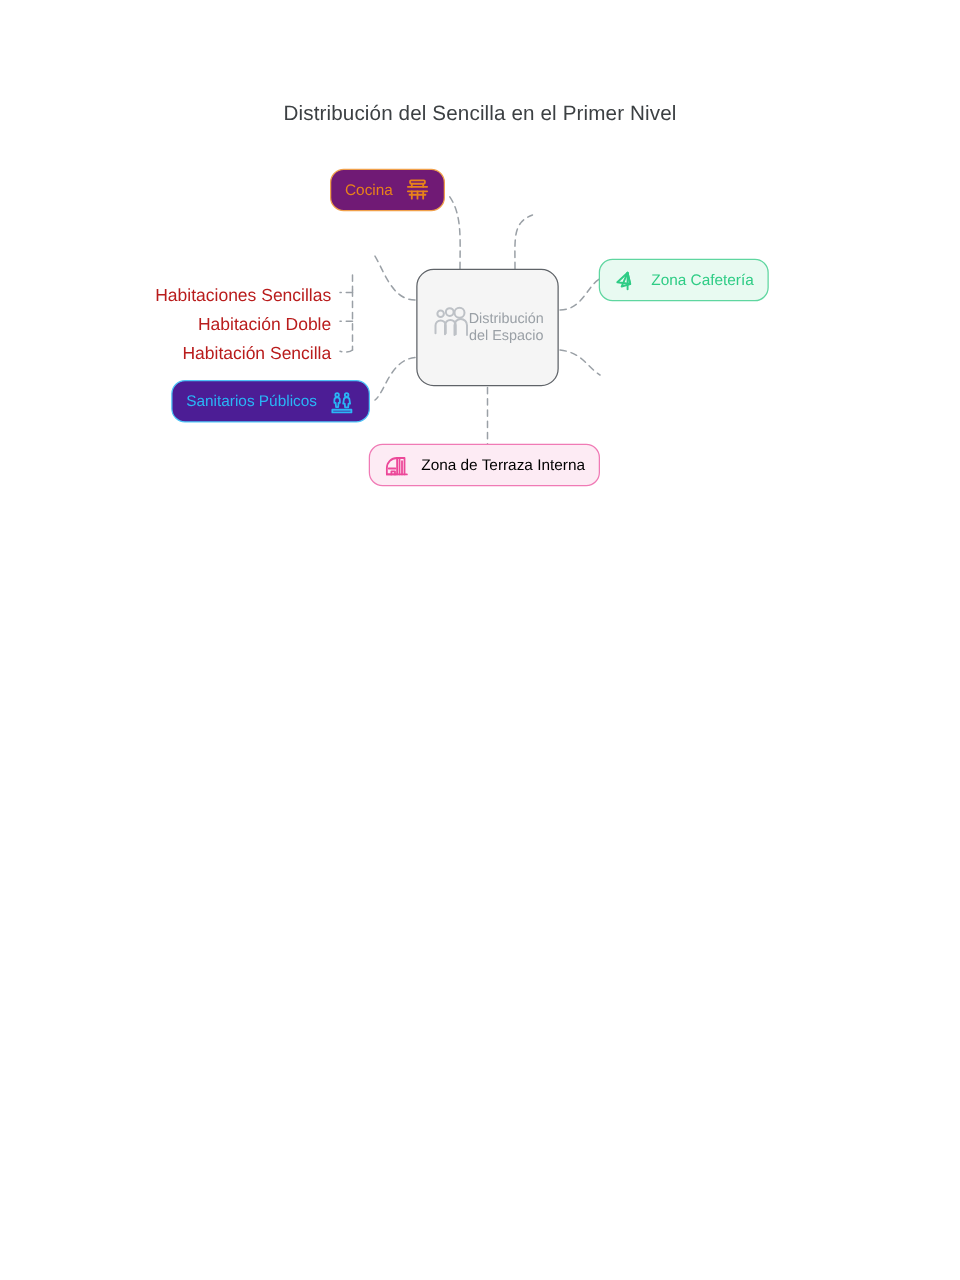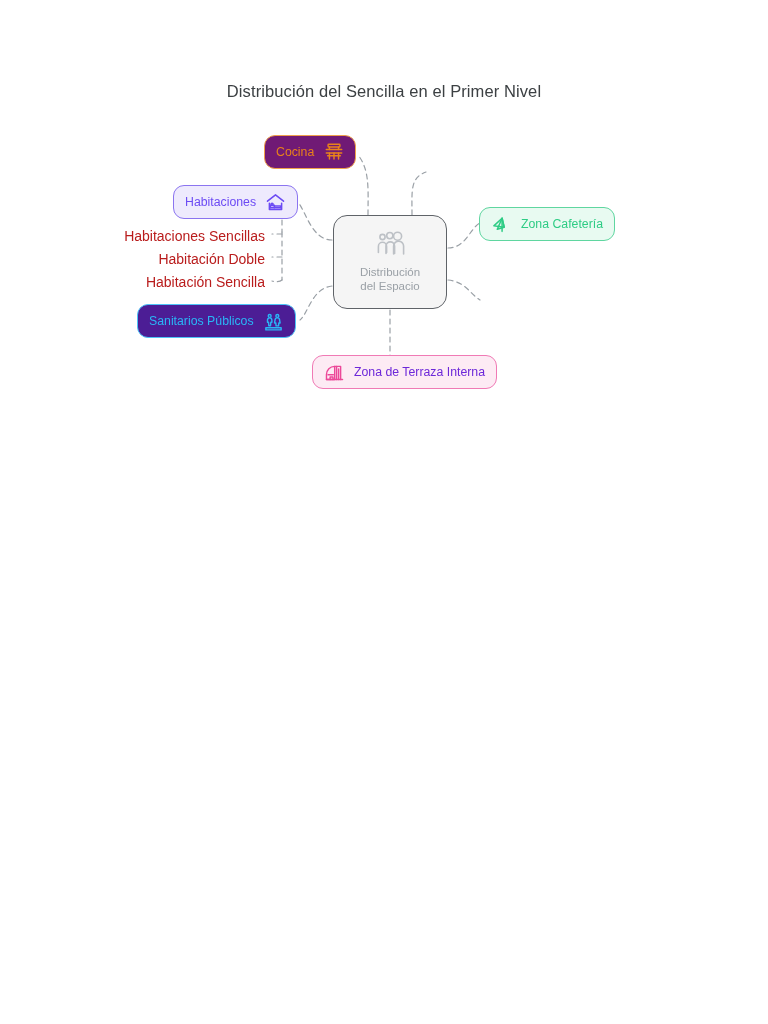--- a/index.html
+++ b/index.html
@@ -42,21 +42,21 @@
   }
 
   
   .central {
     position: absolute;
     box-sizing: border-box;
     background: #f5f5f5;
     border: 1.6px solid #5f6368;
     border-radius: 14px;
     display: flex;
-    flex-direction: column;
+    flex-direction: row;
     align-items: center;
     justify-content: center;
     color: #9aa0a6;
   }
   .central .c-icon { margin-bottom: 4px; }
   .central .c-label {
     font-size: 11.5px;
     line-height: 14px;
     text-align: center;
     color: #9aa0a6;
@@ -154,33 +154,20 @@
         <path d="M2.5 8.2h17"></path>
         <path d="M2.5 12.2h17"></path>
         <path d="M6 5.5v2.7M16 5.5v2.7"></path>
         <path d="M6 12.2v6.4M11 12.2v6.4M16 12.2v6.4"></path>
         <path d="M4 15.2h14"></path>
       </svg>
     </span>
   </div>
 
 
-  <div class="node icon-right" style="left:173px; top:185px; background:#eeeafd; border-color:#8b74f0; color:#6c4bf4;">
-    <span class="n-label">Habitaciones</span>
-    <span class="n-icon">
-      <svg width="21" height="21" viewBox="0 0 22 22" fill="none" stroke="#6c4bf4" stroke-width="1.6" stroke-linecap="round" stroke-linejoin="round">
-        <path d="M2.6 9.6 11 3l8.4 6.6"></path>
-        <path d="M4.6 11.8v6.6h12.8v-6.6"></path>
-        <path d="M5.6 16.6h10.8"></path>
-        <path d="M5.6 16.6v-2.6h4.2v2.6"></path>
-        <path d="M9.8 14.6h6.6v2"></path>
-        <circle cx="7.4" cy="12.9" r="1.1"></circle>
-      </svg>
-    </span>
-  </div>
 
   <div class="node icon-left" style="left:479px; top:207px; background:#e8faf1; border-color:#5fd6a0; color:#2ecc85;">
     <span class="n-icon">
       <svg width="21" height="21" viewBox="0 0 22 22" fill="none" stroke="#2ecc85" stroke-width="1.6" stroke-linecap="round" stroke-linejoin="round">
         <path d="M3 12.4 11.6 4.4l2.2 9.4z"></path>
         <path d="M11.6 4.4 13.8 13.8 6.6 16z"></path>
         <path d="M11.6 4.4v13.8"></path>
       </svg>
     </span>
     <span class="n-label">Zona Cafetería</span>
@@ -193,21 +180,21 @@
       <svg width="21" height="21" viewBox="0 0 22 22" fill="none" stroke="#29b6f6" stroke-width="1.5" stroke-linecap="round" stroke-linejoin="round">
         <circle cx="7" cy="5.2" r="1.5"></circle>
         <path d="M7 7.2c-1.5 0-2.3 1-2.3 2.4v2.2h1.1l.3 3.6h1.8l.3-3.6h1.1V9.6C9.3 8.2 8.5 7.2 7 7.2z"></path>
         <circle cx="15" cy="5.2" r="1.5"></circle>
         <path d="M15 7.2c-1.5 0-2.4 1-2.4 2.3l-.5 3h1.3l.3 3.1h2.6l.3-3.1h1.3l-.5-3c0-1.3-.9-2.3-2.4-2.3z"></path>
         <path d="M3 17.6h16v2.2H3z"></path>
       </svg>
     </span>
   </div>
 
-  <div class="node icon-left" style="left:295px; top:355px; background:#fdebf4; border-color:#f07ab5; color:#6d28d9;margin-left:17px;">
+  <div class="node icon-left" style="left:295px; top:355px; background:#fdebf4; border-color:#f07ab5; color:#000000;">
     <span class="n-icon">
       <svg width="21" height="21" viewBox="0 0 22 22" fill="none" stroke="#ec4899" stroke-width="1.5" stroke-linecap="round" stroke-linejoin="round">
         <path d="M2.6 18.4v-5.2C2.6 8.4 6.4 4.6 11 4.6h.2v13.8z"></path>
         <path d="M11.2 4.6h6.2v13.8"></path>
         <path d="M2.6 18.4h16.8"></path>
         <path d="M13.2 4.6v13.8M15.3 7.2v11.2"></path>
         <path d="M6.4 18.4v-2.6h3v2.6"></path>
         <path d="M4.2 13.4h5.6"></path>
       </svg>
     </span>

